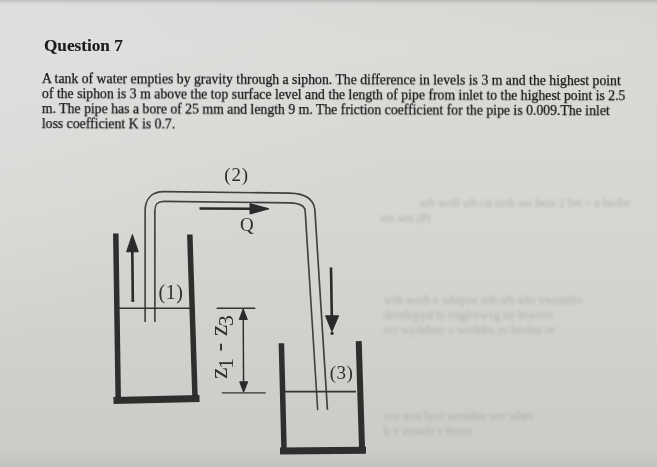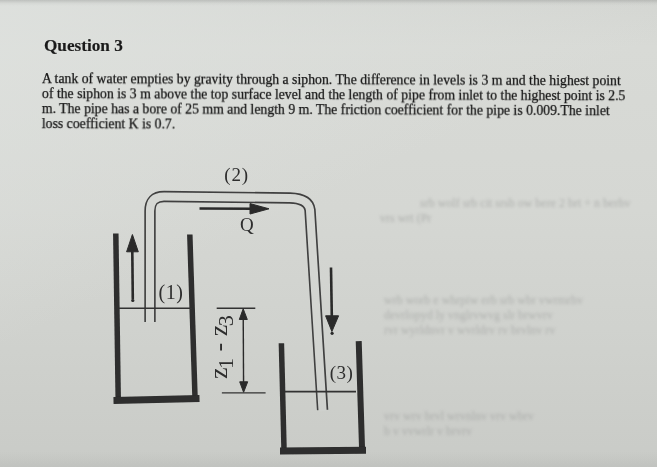--- a/index.html
+++ b/index.html
@@ -17,21 +17,21 @@
 
 <div style="position:absolute;left:0;top:0;width:657px;height:6px;background:linear-gradient(180deg, rgba(118,120,118,0.30) 0%, rgba(150,152,150,0.10) 55%, rgba(160,162,160,0) 100%);"></div>
 
 <div style="position:absolute;left:0;top:452px;width:657px;height:15px;background:linear-gradient(180deg, rgba(120,122,120,0) 0%, rgba(120,122,120,0.10) 100%);"></div>
 
 <div style="position:absolute;left:420px;top:196px;width:240px;color:rgba(148,150,148,0.6);font-size:12px;line-height:15px;filter:blur(1.5px);">srb wolf srb cit srsb ow bere 2 brt + n berhv</div>
 <div style="position:absolute;left:380px;top:211px;width:80px;color:rgba(148,150,148,0.6);font-size:12px;filter:blur(1.5px);">vrs wrt (Pr</div>
 <div style="position:absolute;left:384px;top:293px;width:274px;color:rgba(148,150,148,0.55);font-size:12px;line-height:15px;filter:blur(1.5px);">wrb worb e whrpiw erb srb wbr vwrmrhv<br>devrlopyd ly vnglrvwvg slr brwvrv<br>rvr wyrldnvr v wvrldrv rv brvlnv rv</div>
 <div style="position:absolute;left:384px;top:409px;width:240px;color:rgba(148,150,148,0.55);font-size:12px;line-height:15px;filter:blur(1.5px);">vrv wrv brvl wrvnlnv vrv wbrv<br>b v vvwrlr v brvrv</div>
 
-<div class="blur1" style="position:absolute;left:44px;top:36px;font-weight:bold;font-size:17.2px;-webkit-text-stroke:0.15px #1a1a1a;color:#1a1a1a;">Question 3</div>
+<div class="blur1" style="position:absolute;left:44px;top:36px;font-weight:bold;font-size:17.2px;-webkit-text-stroke:0.15px #1a1a1a;color:#1a1a1a;">Question 7</div>
 
 <div class="blur1" style="position:absolute;left:42px;top:70.5px;width:610px;-webkit-text-stroke:0.25px #141414;transform:rotate(0.22deg);transform-origin:0 0;font-size:13.75px;line-height:15.1px;color:#141414;">A tank of water empties by gravity through a siphon. The difference in levels is 3 m and the highest point<br>of the siphon is 3 m above the top surface level and the length of pipe from inlet to the highest point is 2.5<br>m. The pipe has a bore of 25 mm and length 9 m. The friction coefficient for the pipe is 0.009.The inlet<br>loss coefficient K is 0.7.</div>
 
 <svg width="657" height="467" viewBox="0 0 657 467" style="position:absolute;left:0;top:0;" xmlns="http://www.w3.org/2000/svg">
   <g filter="url(#soft)">
   <defs>
     <filter id="soft" x="-5%" y="-5%" width="110%" height="110%">
       <feGaussianBlur stdDeviation="0.45"></feGaussianBlur>
     </filter>
     <linearGradient id="paper" x1="0" y1="160" x2="0" y2="460" gradientUnits="userSpaceOnUse">

